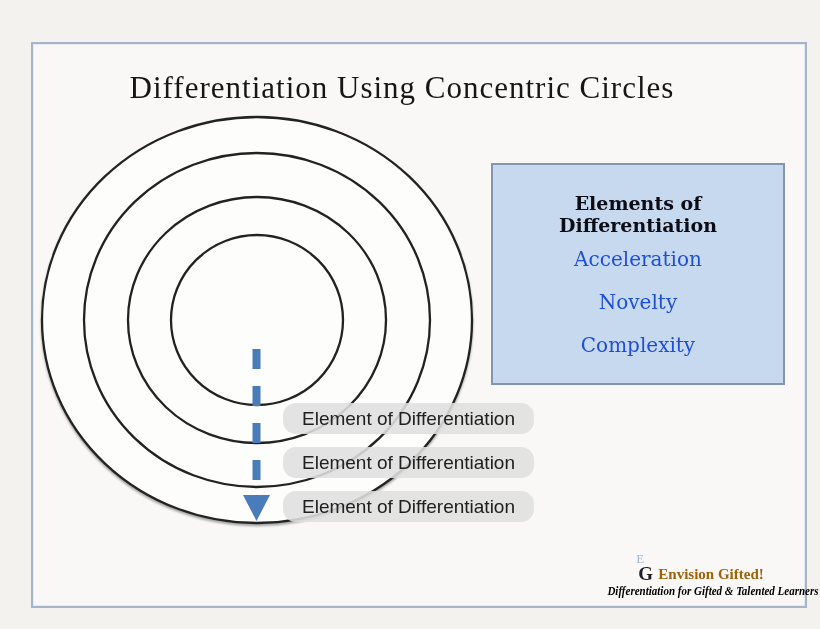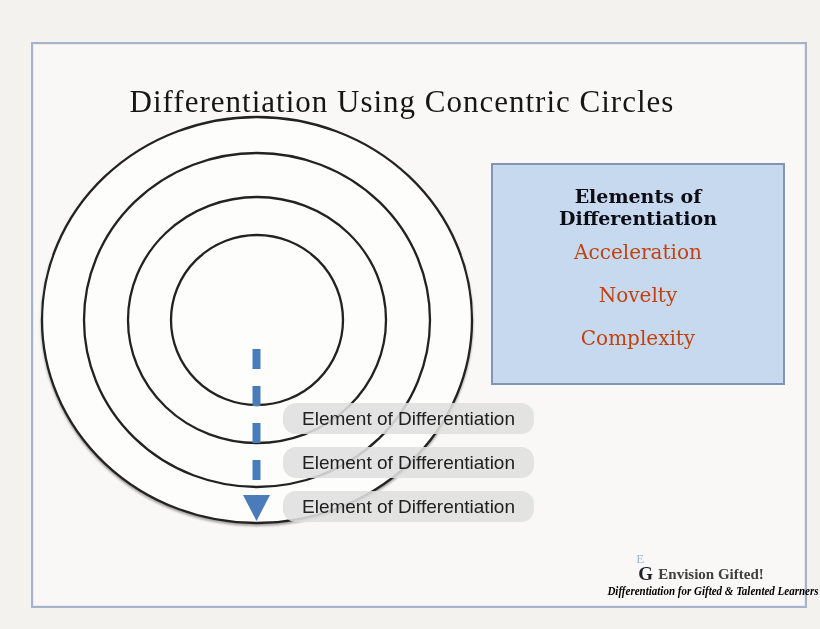--- a/index.html
+++ b/index.html
@@ -18,21 +18,21 @@
     width: 772px;
     height: 562px;
     background: #f9f8f6;
     border: 2px solid #a7b3c9;
     box-shadow: inset 0 0 0 1px #e8eaf0;
   }
   .slide-title {
     position: absolute;
     left: 0;
     right: 34px;
-    top: 40px;
+    top: 26px;
     text-align: center;
     font-family: "Liberation Serif", serif;
     font-size: 31px;
     letter-spacing: 1px;
     color: #161616;
   }
   .diagram-svg {
     position: absolute;
     left: 0;
     top: 0;
@@ -70,30 +70,30 @@
     left: 491px;
     top: 163px;
     width: 290px;
     height: 218px;
     background: #c7d9ef;
     border: 2px solid #8296b4;
     text-align: center;
     font-family: "DejaVu Serif", serif;
   }
   .elements-box-title {
-    margin-top: 20px;
+    margin-top: 27px;
     font-size: 19px;
     font-weight: bold;
     color: #0c0c14;
   }
   .elements-box-item {
     height: 43px;
     line-height: 46px;
     font-size: 20px;
-    color: #c2410c;
+    color: #1d4ed8;
   }
   .elements-box-item:first-of-type { margin-top: 3px; }
   .logo {
     position: absolute;
     left: 593px;
     top: 547px;
     width: 210px;
     text-align: center;
     font-family: "Liberation Serif", serif;
     color: #1a1a1a;
@@ -122,21 +122,21 @@
     bottom: -1px;
     font-size: 19px;
     font-weight: bold;
     color: #1f1f28;
   }
   .logo-name {
     font-size: 15px;
     font-weight: bold;
     line-height: 20px;
     margin-left: 5px;
-    color: #404040;
+    color: #a16207;
   }
   .logo-tagline {
     margin-top: 0;
     font-size: 12.5px;
     font-style: italic;
     font-weight: bold;
     white-space: nowrap;
     color: #000000;
   }
   .logo-tagline .squeeze {

